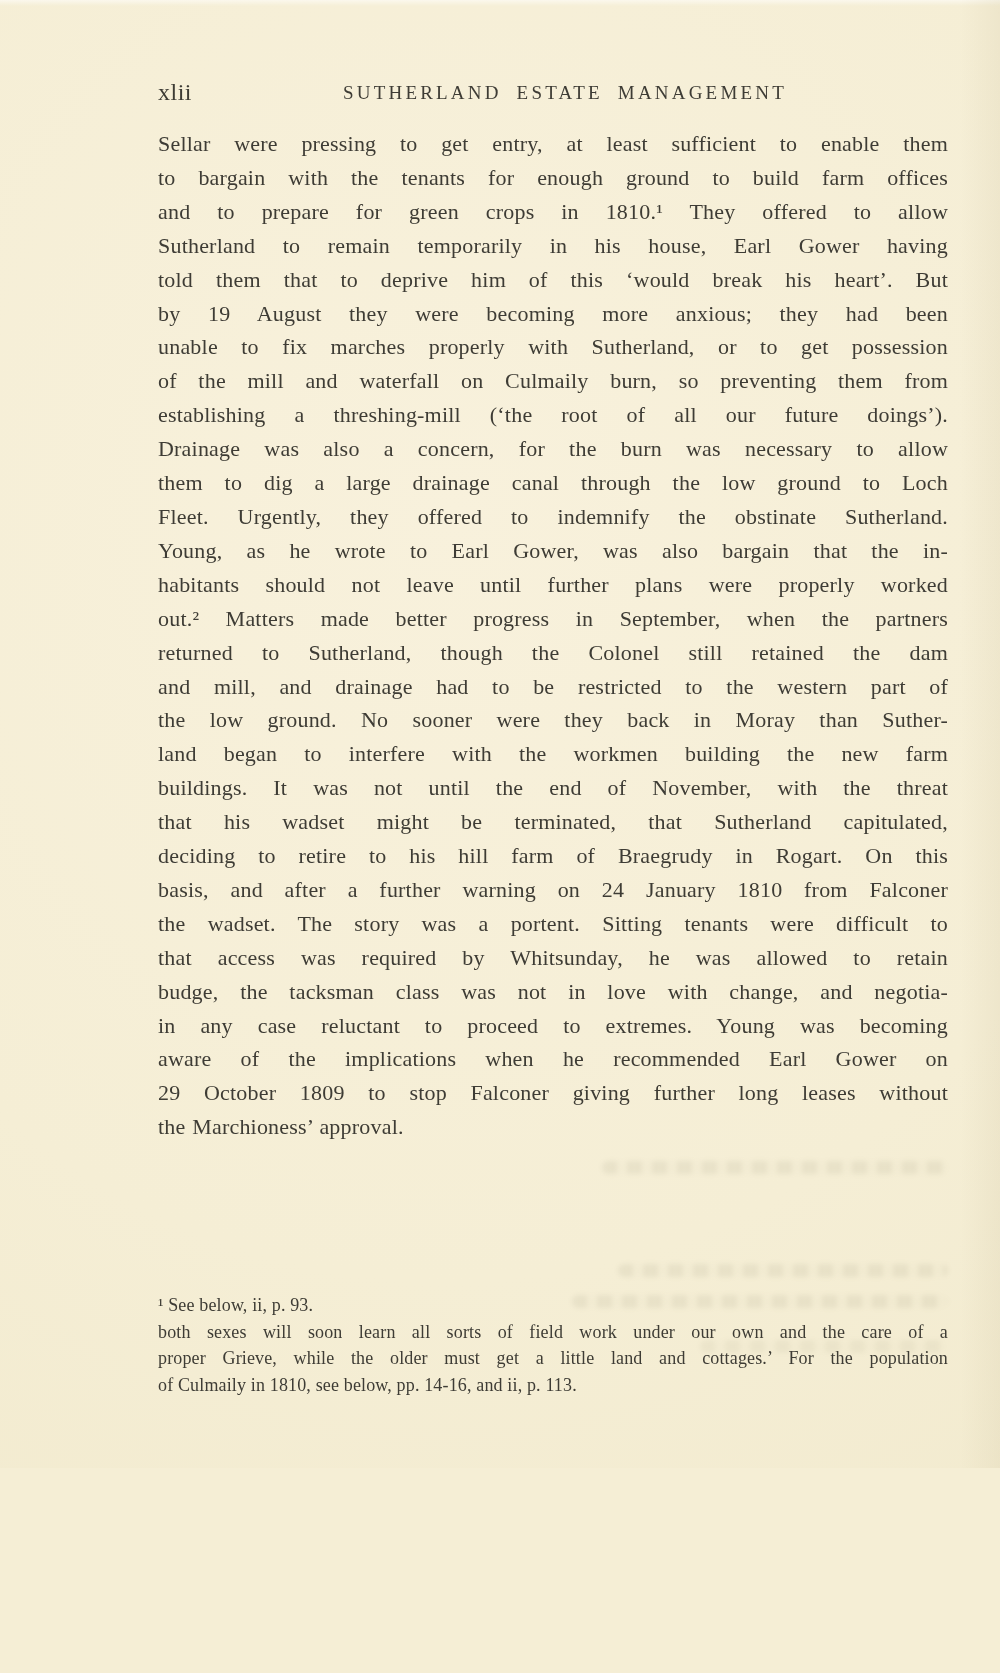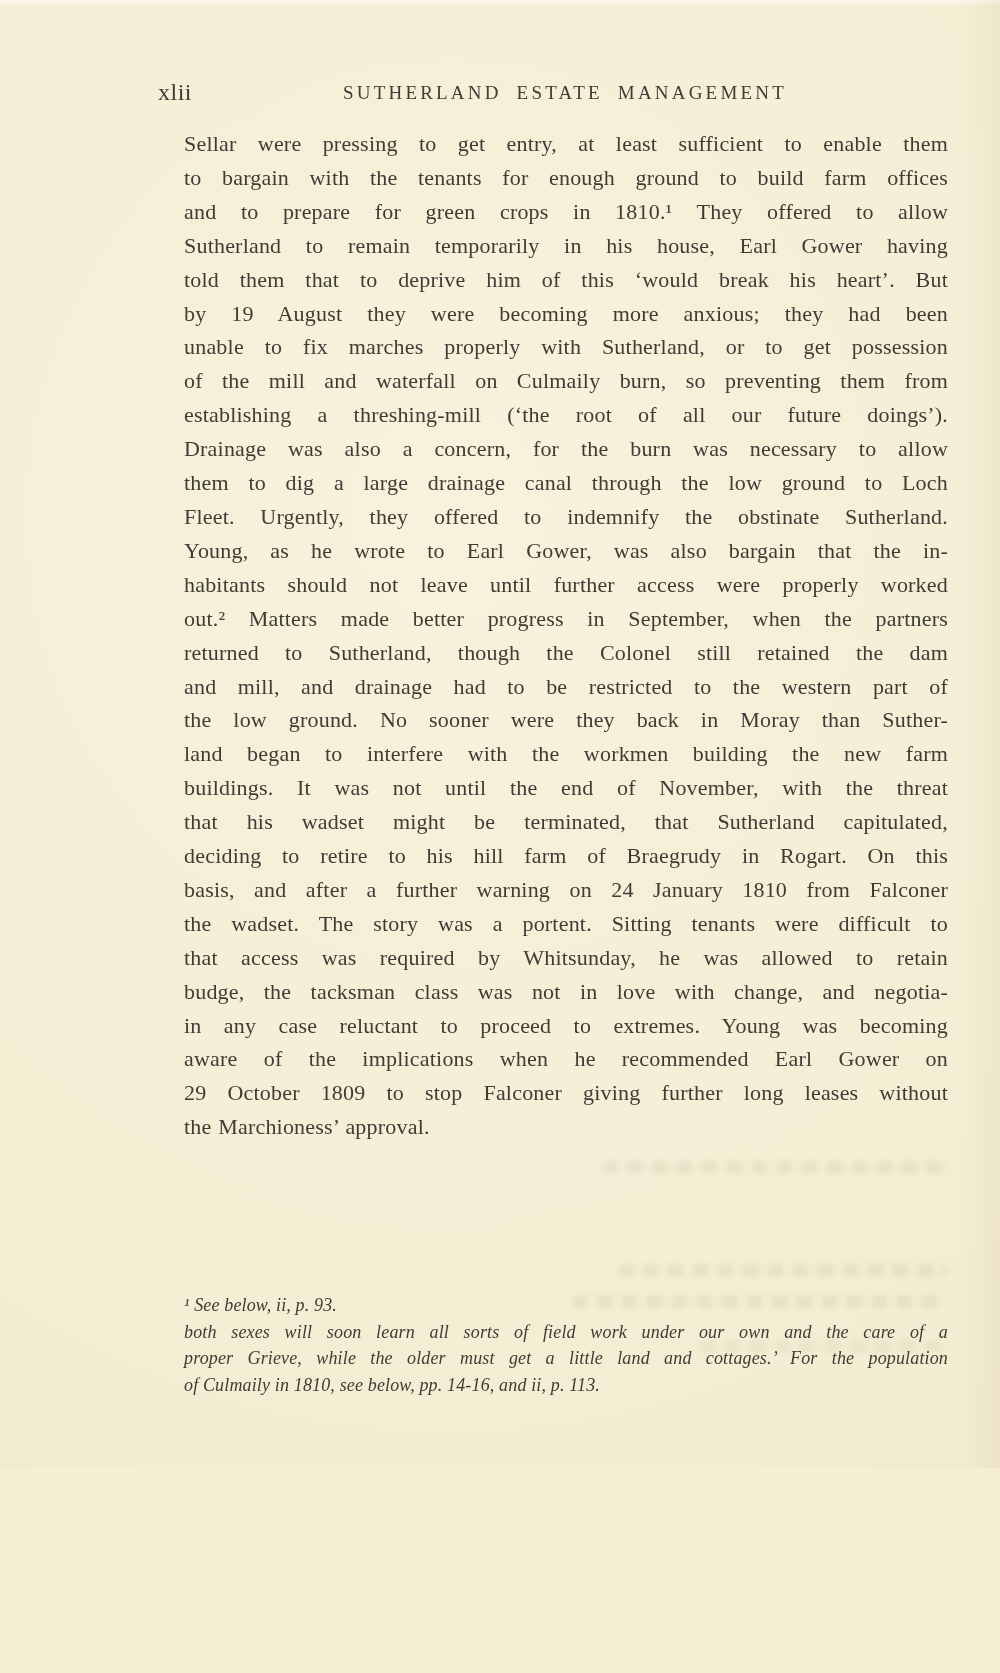--- a/index.html
+++ b/index.html
@@ -69,35 +69,33 @@
     width: 790px;
     font-size: 22px;
     line-height: 33.9px;
     letter-spacing: 0.2px;
     word-spacing: 1px;
   }
   .line {
     text-align: justify;
     text-align-last: justify;
     white-space: normal;
-    margin-left: 26px;
   }
   .flush-last .line:last-child { text-align-last: left; }
   .indent-first .line:first-child { text-indent: 26px; }
 
   
   .footnotes {
     position: absolute;
     left: 158px;
     top: 1292px;
     width: 790px;
     font-size: 18px;
     line-height: 26.5px;
     letter-spacing: 0.15px;
-    font-style: italic;
   }
   .fn-single .line { text-align-last: left; }
 
   
   .ghost {
     position: absolute;
     height: 13px;
     border-radius: 7px;
     filter: blur(2.6px);
     opacity: 0.5;
@@ -129,21 +127,21 @@
         <div class="line">Sutherland to remain temporarily in his house, Earl Gower having</div>
         <div class="line">told them that to deprive him of this ‘would break his heart’. But</div>
         <div class="line">by 19 August they were becoming more anxious; they had been</div>
         <div class="line">unable to fix marches properly with Sutherland, or to get possession</div>
         <div class="line">of the mill and waterfall on Culmaily burn, so preventing them from</div>
         <div class="line">establishing a threshing-mill (‘the root of all our future doings’).</div>
         <div class="line">Drainage was also a concern, for the burn was necessary to allow</div>
         <div class="line">them to dig a large drainage canal through the low ground to Loch</div>
         <div class="line">Fleet. Urgently, they offered to indemnify the obstinate Sutherland.</div>
         <div class="line">Young, as he wrote to Earl Gower, was also bargain that the in-</div>
-        <div class="line">habitants should not leave until further access were properly worked</div>
+        <div class="line">habitants should not leave until further plans were properly worked</div>
         <div class="line">out.² Matters made better progress in September, when the partners</div>
         <div class="line">returned to Sutherland, though the Colonel still retained the dam</div>
         <div class="line">and mill, and drainage had to be restricted to the western part of</div>
         <div class="line">the low ground. No sooner were they back in Moray than Suther-</div>
         <div class="line">land began to interfere with the workmen building the new farm</div>
         <div class="line">buildings. It was not until the end of November, with the threat</div>
         <div class="line">that his wadset might be terminated, that Sutherland capitulated,</div>
         <div class="line">deciding to retire to his hill farm of Braegrudy in Rogart. On this</div>
         <div class="line">basis, and after a further warning on 24 January 1810 from Falconer</div>
         <div class="line">the wadset. The story was a portent. Sitting tenants were difficult to</div>

